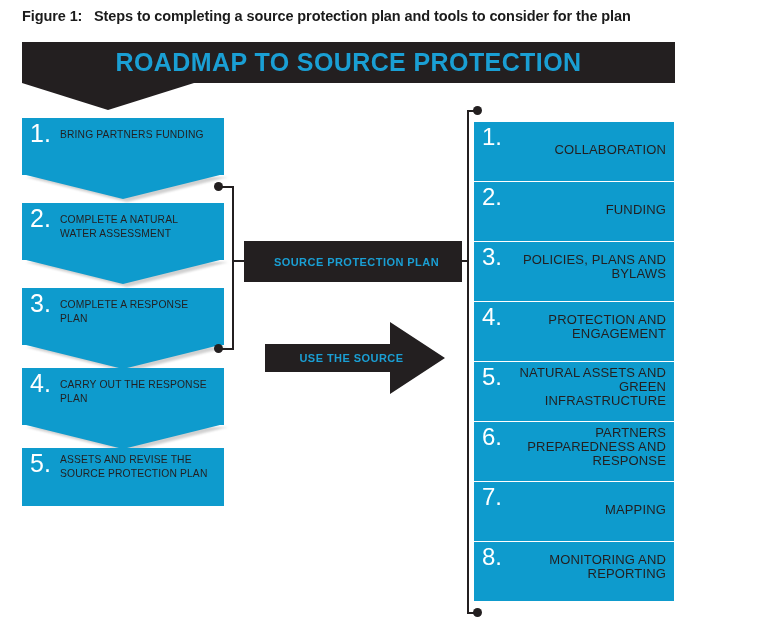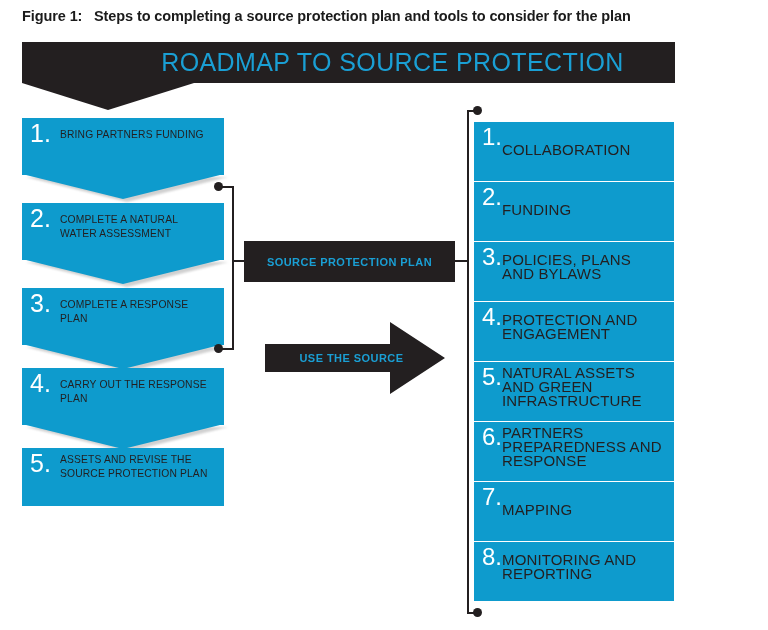--- a/index.html
+++ b/index.html
@@ -22,23 +22,22 @@
   .caption .cap-text{display:inline-block;}
 
   
   .banner{
     position:absolute;left:22px;top:42px;width:653px;height:41px;
     background:#231f20;
   }
   .banner-title{
     position:absolute;left:0;top:0;width:653px;height:41px;
     display:flex;align-items:center;justify-content:center;
-    color:#1a9fd4;font-size:25px;font-weight:400;
+    color:#1a9fd4;font-size:25px;font-weight:700;
     letter-spacing:0.4px;
-    margin-left:44px;
   }
   .banner-notch{
     position:absolute;left:22px;top:83px;
     width:0;height:0;
     border-left:86px solid transparent;
     border-right:86px solid transparent;
     border-top:27px solid #231f20;
   }
 
   
@@ -74,21 +73,21 @@
   .lb-vline{position:absolute;left:232px;top:186px;width:2px;height:164px;background:#231f20;}
   .lb-htop{position:absolute;left:219px;top:186px;width:15px;height:2px;background:#231f20;}
   .lb-hbot{position:absolute;left:219px;top:348px;width:15px;height:2px;background:#231f20;}
   .lb-hmid{position:absolute;left:232px;top:260px;width:13px;height:2px;background:#231f20;}
   .dot{position:absolute;width:9px;height:9px;border-radius:50%;background:#231f20;}
 
   
   .spp{
     position:absolute;left:244px;top:241px;width:211px;height:41px;
     background:#231f20;
-    display:flex;align-items:center;justify-content:center;
+    display:flex;align-items:center;justify-content:center;padding-left:7px;
   }
   .spp span{
     color:#1a9fd4;font-size:11px;font-weight:bold;letter-spacing:0.45px;
   }
 
   
   .arrow-wrap{position:absolute;left:265px;top:322px;width:180px;height:72px;}
   .arrow-svg{position:absolute;left:0;top:0;}
   .arrow-label{
     position:absolute;left:14px;top:0;width:145px;height:72px;
@@ -106,22 +105,22 @@
   
   .tool{
     position:absolute;left:474px;width:200px;height:59px;
     background:#0e9bcd;border-bottom:1.5px solid #ffffff;
   }
   .tool .num{
     position:absolute;left:8px;top:3px;
     font-size:24px;color:#ffffff;font-weight:400;line-height:1;
   }
   .tool .txt{
-    position:absolute;left:28px;top:11px;right:8px;
-    font-size:15px;color:#231f20;line-height:14px;letter-spacing:0.15px;
+    position:absolute;left:40px;top:11px;right:8px;
+    font-size:13px;color:#231f20;line-height:14px;letter-spacing:0.15px;text-align:right;
   }
   .tool.one-line .txt{top:21px;}
   .tool.three-line .txt{top:4px;}
 </style>
 </head>
 <body>
 
 <div id="figure-root">
 
   <div class="caption">

